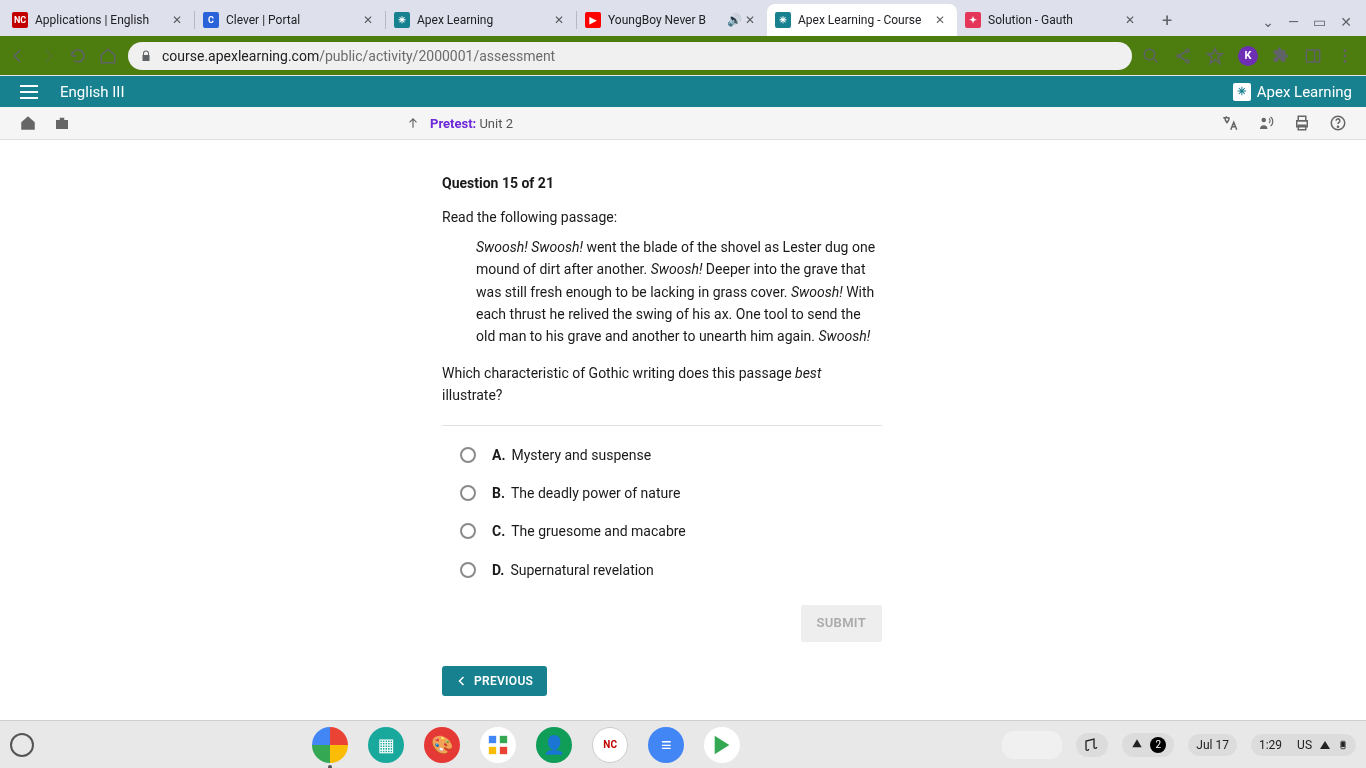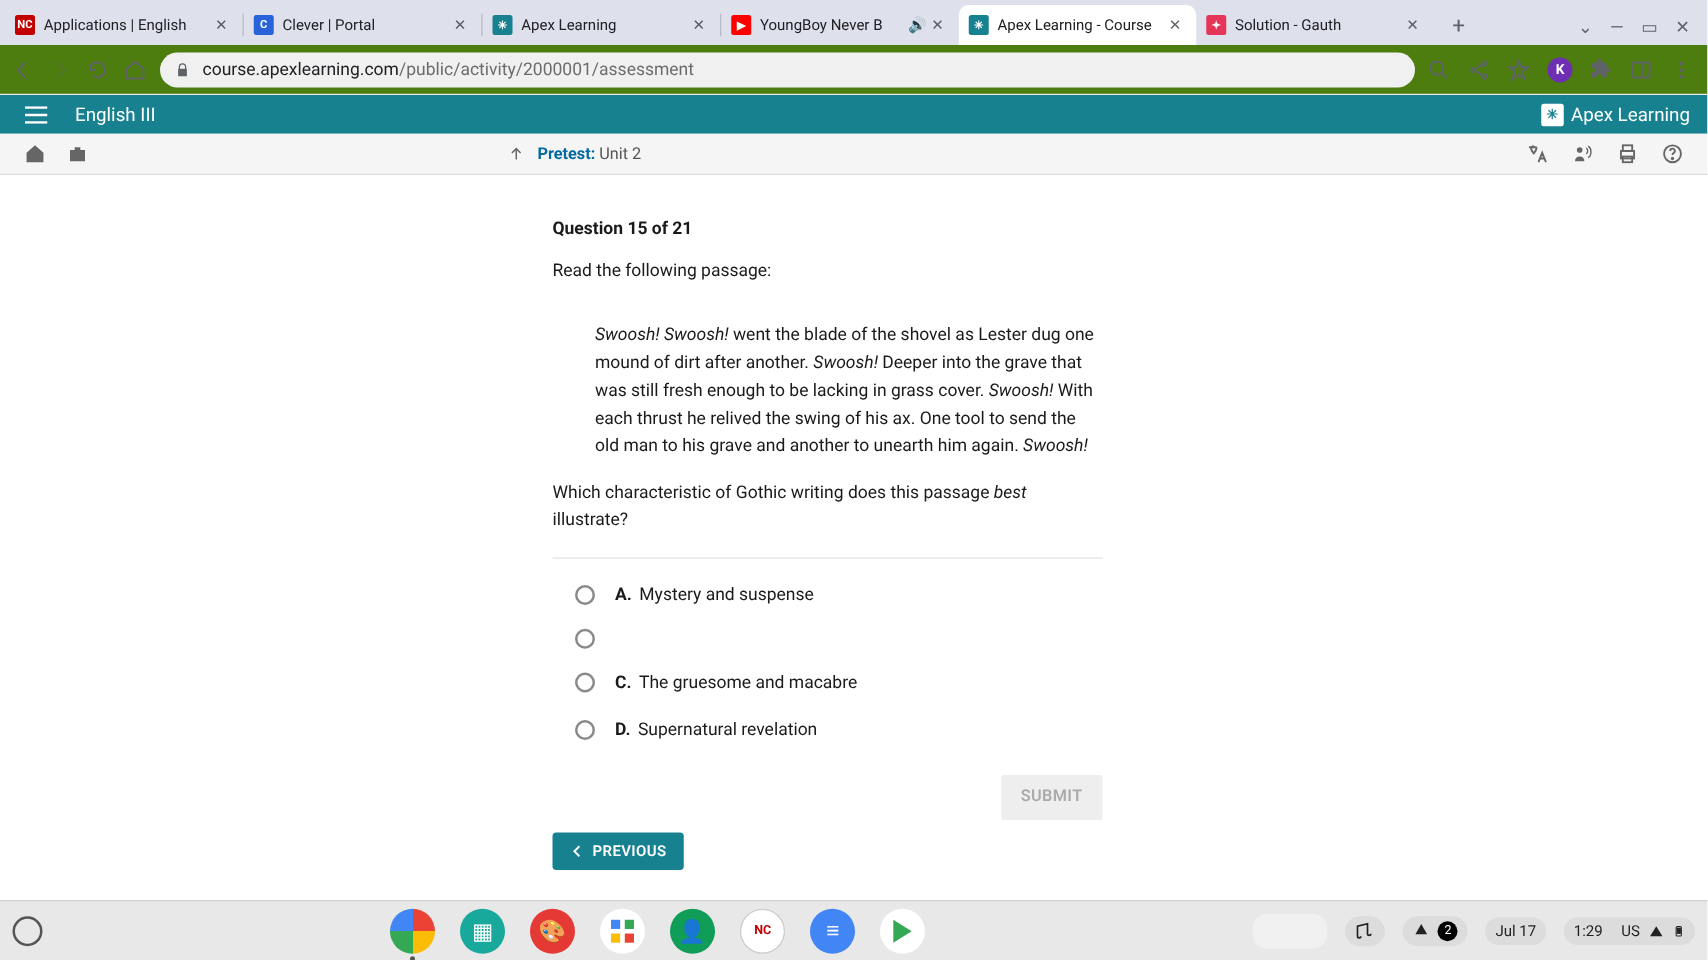--- a/index.html
+++ b/index.html
@@ -33,29 +33,29 @@
 .apex-bar { height:31px; background:#188190; display:flex; align-items:center; color:#fff; padding:0 14px 0 20px; }
 .hamb { width:22px; margin-right:18px; }
 .course-title { font-size:15px; }
 .apex-logo { margin-left:auto; display:flex; align-items:center; gap:6px; font-size:15px; }
 .apex-logo .badge { width:18px; height:18px; background:#fff; color:#188190; display:flex; align-items:center; justify-content:center; font-weight:bold; font-size:11px; border-radius:2px; }
 
 
 .subbar { height:33px; background:#f5f5f5; border-bottom:1px solid #ddd; display:flex; align-items:center; padding:0 18px; color:#555; }
 .subbar .ic { width:20px; height:20px; display:flex; align-items:center; justify-content:center; margin-right:14px; }
 .pretest { margin-left:320px; display:flex; align-items:center; gap:10px; font-size:13px; }
-.pretest b { color:#0369a1; }
+.pretest b { color:#6d28d9; }
 .subbar-right { margin-left:auto; display:flex; gap:16px; color:#666; }
 .subbar-right .ic { margin:0; }
 
 
 .content-wrap { flex:1; overflow:auto; position:relative; }
 .content { width:440px; margin:32px 0 0 442px; color:#1a1a1a; font-size:14px; line-height:1.6; }
 .qnum { font-weight:700; font-size:14px; margin-bottom:12px; }
-.instr { margin-bottom:28px; }
+.instr { margin-bottom:7px; }
 .passage { margin:0 0 14px 34px; }
 .passage .it { font-style:italic; }
 .stem { margin-bottom:18px; }
 .stem .it { font-style:italic; }
 hr.qdiv { border:none; border-top:1px solid #e3e3e3; margin:6px 0 18px; }
 .choice { display:flex; align-items:center; gap:16px; margin:0 0 16px 18px; }
 .radio { width:16px; height:16px; border:2px solid #8a8a8a; border-radius:50%; flex:none; }
 .choice-txt b { margin-right:6px; }
 .submit-row { display:flex; justify-content:flex-end; margin:24px 0 0; }
 .submit-btn { background:#eee; color:#aaa; font-size:13px; font-weight:600; padding:8px 16px; border-radius:2px; letter-spacing:.3px; }
@@ -264,20 +264,21 @@
       <span>Which characteristic of Gothic writing does this passage </span><span class="it">best</span><span> illustrate?</span>
     </div>
     <hr class="qdiv">
     <div id="choices-mount">
         <div class="choice">
           <span class="radio"></span>
     <span class="choice-txt"><b>A.</b>Mystery and suspense</span>
         </div>
         <div class="choice">
           <span class="radio"></span>
+    <span class="choice-txt"><b>B.</b>The deadly power of nature</span>
         </div>
         <div class="choice">
           <span class="radio"></span>
     <span class="choice-txt"><b>C.</b>The gruesome and macabre</span>
         </div>
         <div class="choice">
           <span class="radio"></span>
     <span class="choice-txt"><b>D.</b>Supernatural revelation</span>
         </div>
       </div>

